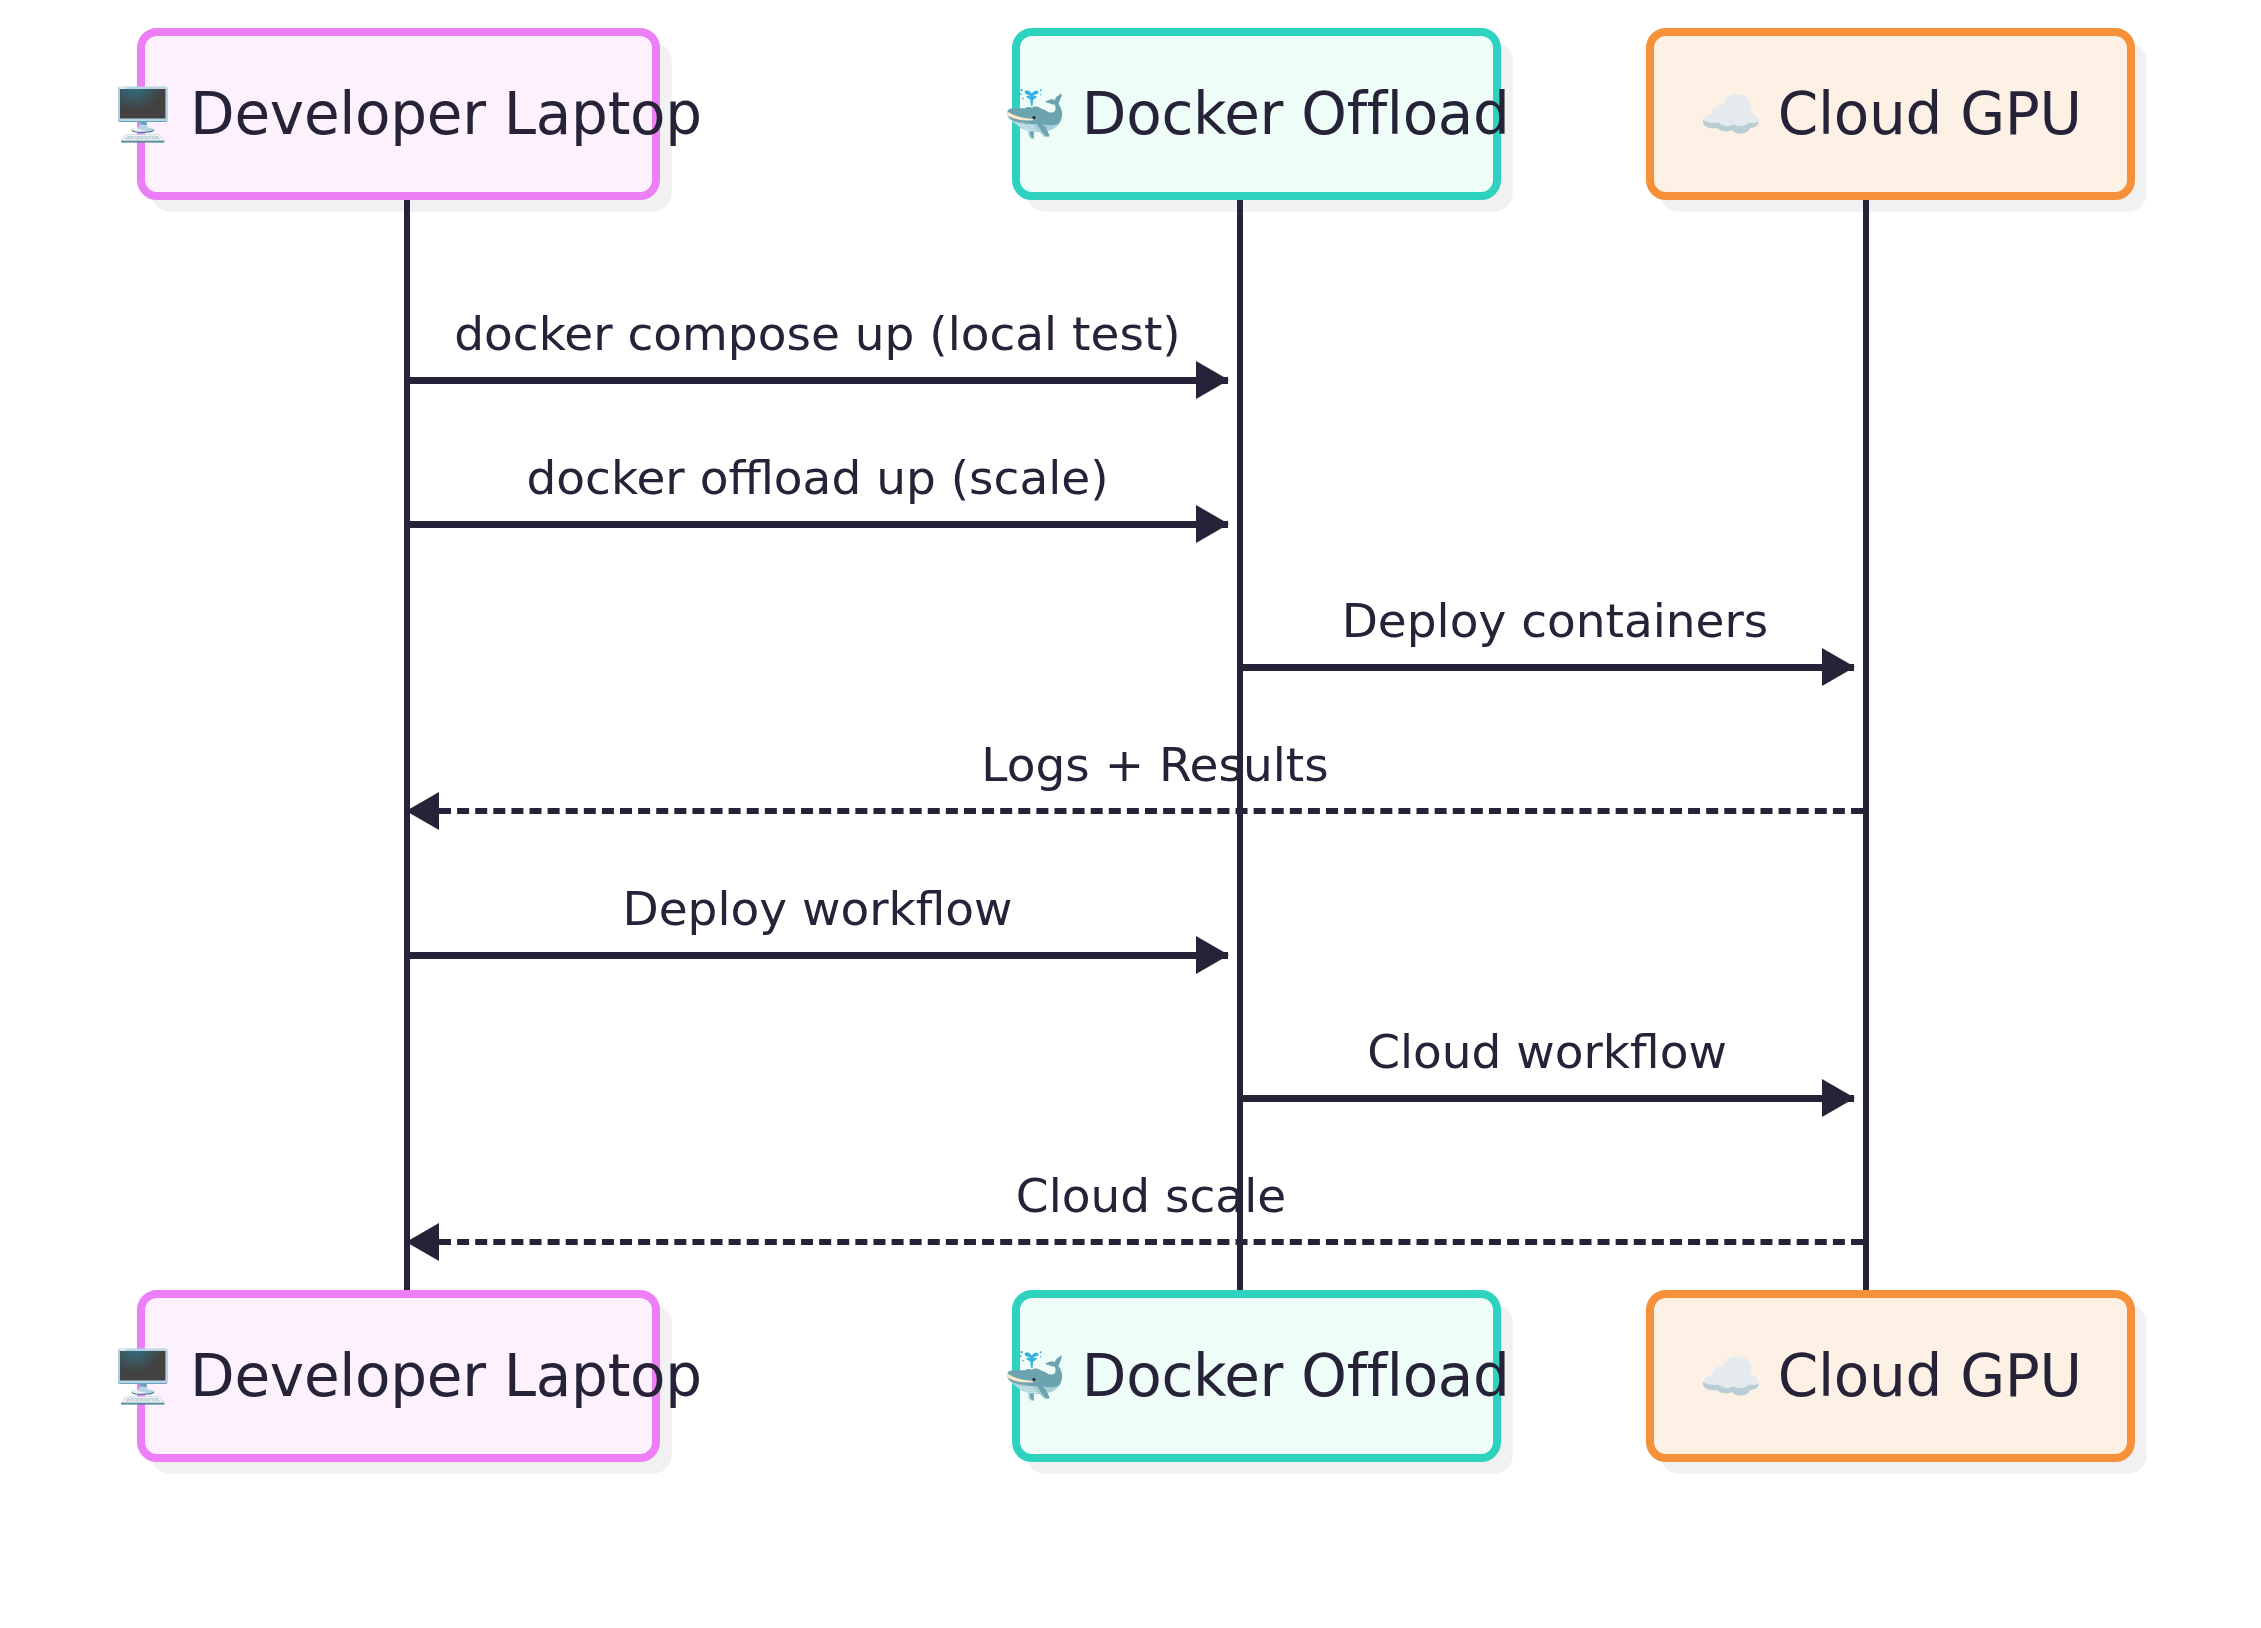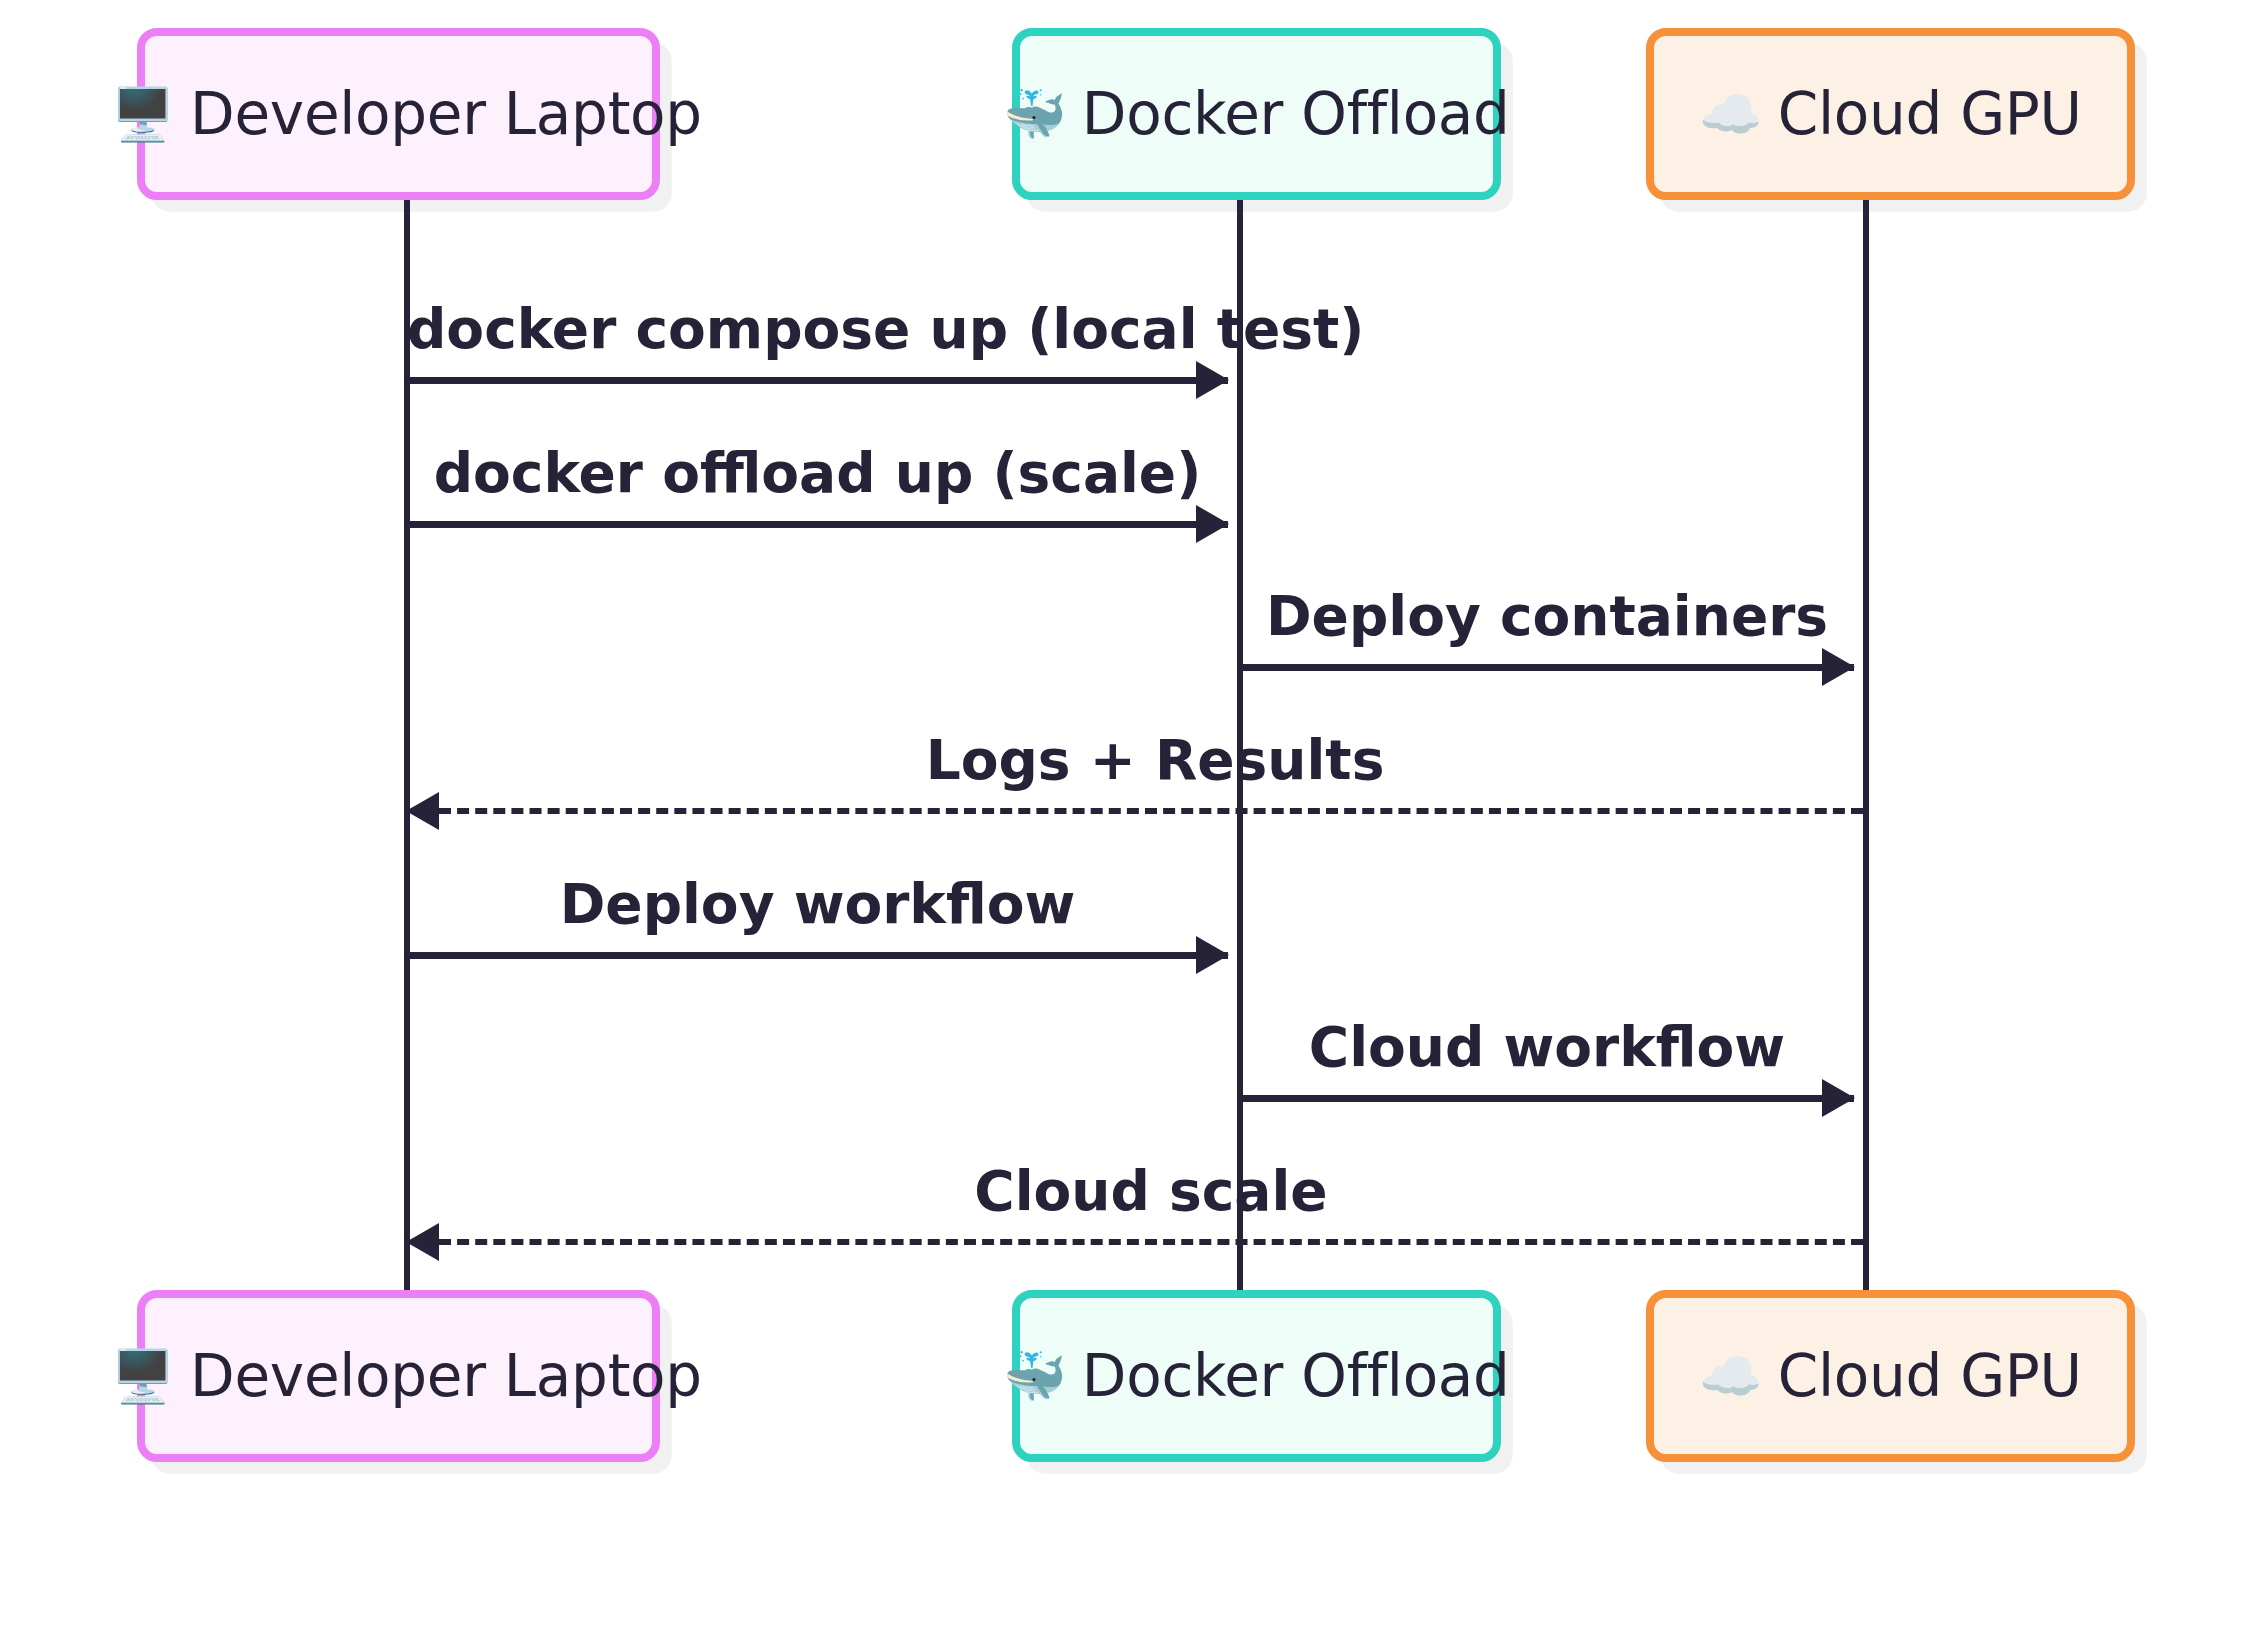--- a/index.html
+++ b/index.html
@@ -86,25 +86,25 @@
     border-left: 33px solid #262338;
   }
   .msg.to-left .head {
     left: -1.2px;
     border-right: 33px solid #262338;
   }
   .msg .mlabel {
     position: absolute;
     bottom: 20px;
     white-space: nowrap;
-    font-size: 55px;
+    font-size: 47px;
     line-height: 1;
     color: #262338;
     text-align: center;
-    font-weight: 700;
+    font-weight: 400;
   }
 </style>
 </head>
 <body>
 
 <div id="canvas">
 
   <div class="participant p-laptop" style="left:137px; top:28px; width:523px; height:172px;">
     <span class="plabel" style="transform:translateX(8.2px)">
       <span class="picon">🖥️</span>
@@ -138,21 +138,21 @@
 
   <div class="msg to-right" style="left:407px; top:521px; width:821px;">
     <div class="line" style="width:821px;"></div>
     <div class="head"></div>
     <div class="mlabel" style="left:0; width:821px;">docker offload up (scale)</div>
   </div>
 
   <div class="msg to-right" style="left:1240px; top:664px; width:614px;">
     <div class="line" style="width:614px;"></div>
     <div class="head"></div>
-    <div class="mlabel" style="left:0; width:614px;">Deploy containers</div>
+    <div class="mlabel" style="left:8px; width:614px;">Deploy containers</div>
   </div>
 
   <div class="msg to-left dashed" style="left:439px; top:808px; width:1424px;">
     <div class="line" style="width:1424px;"></div>
     <div class="head" style="left:-33px;"></div>
     <div class="mlabel" style="left:4px; width:1424px;">Logs + Results</div>
   </div>
 
   <div class="msg to-right" style="left:407px; top:952px; width:821px;">
     <div class="line" style="width:821px;"></div>

